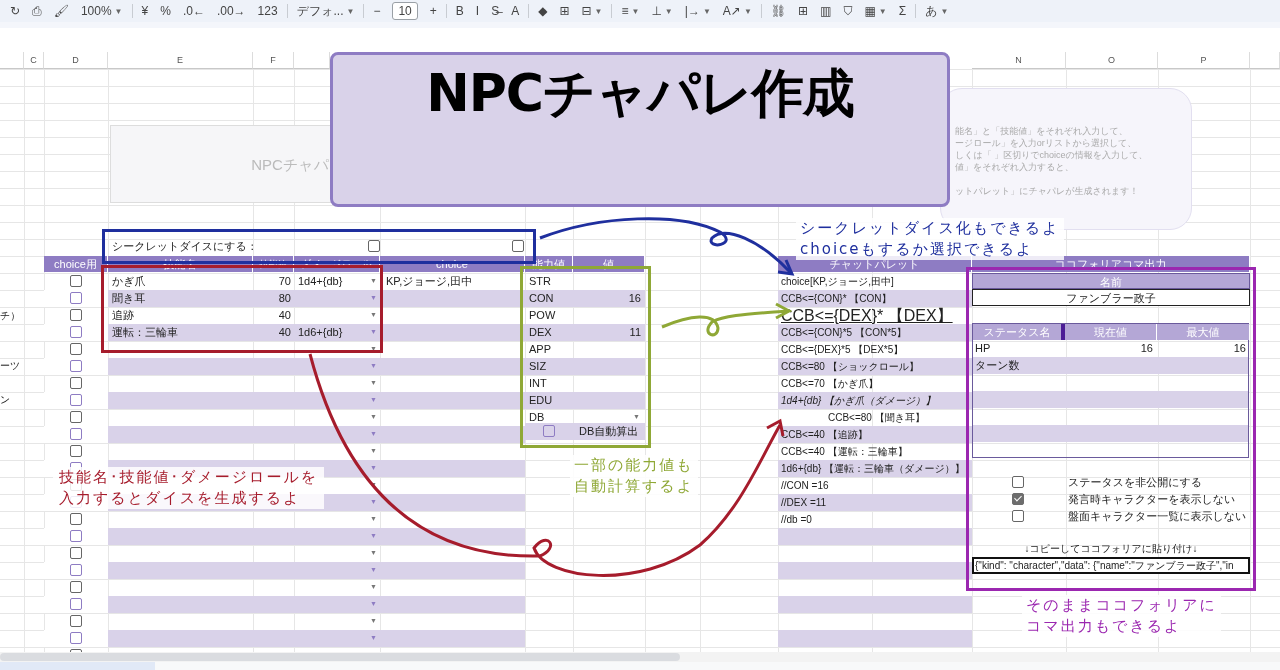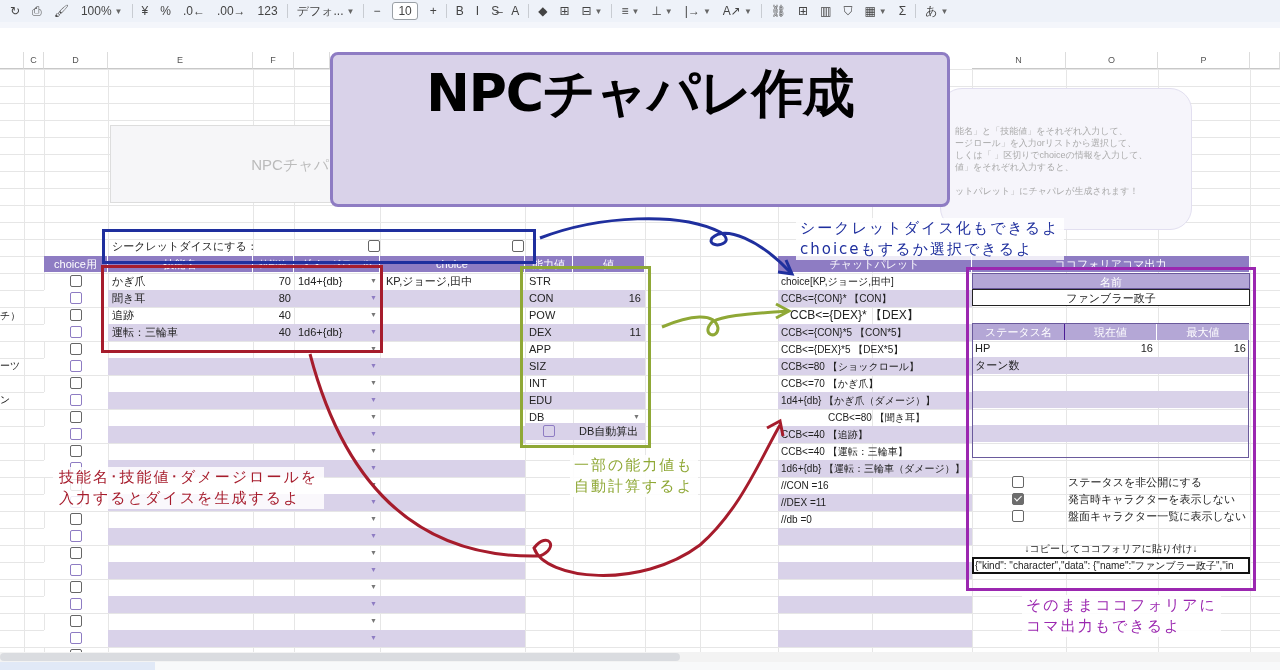--- a/index.html
+++ b/index.html
@@ -401,35 +401,35 @@
 
 <div class="hdr" style="left:778px;top:256px;width:194px">チャットパレット</div>
 <div id="paletterows">
     <div class="row" style="left: 778px; top: 273px; width: 194px;">
       <span class="cell" style="left: 3px; width: 190px; top: 0px; font-size: 10px;">choice[KP,ジョージ,田中]</span>
     </div>
     <div class="row lav" style="left: 778px; top: 290px; width: 194px;">
       <span class="cell" style="left: 3px; width: 190px; top: 0px; font-size: 10px;">CCB&lt;={CON}* 【CON】</span>
     </div>
     <div class="row" style="left: 778px; top: 307px; width: 194px;">
-      <span class="cell" style="left: 12px; width: 190px; top: 0px; font-size: 12px;">CCB&lt;={DEX}* 【DEX】</span>
+      <span class="cell" style="left: 3px; width: 190px; top: 0px; font-size: 16px; text-decoration: underline;">CCB&lt;={DEX}* 【DEX】</span>
     </div>
     <div class="row lav" style="left: 778px; top: 324px; width: 194px;">
       <span class="cell" style="left: 3px; width: 190px; top: 0px; font-size: 10px;">CCB&lt;={CON}*5 【CON*5】</span>
     </div>
     <div class="row" style="left: 778px; top: 341px; width: 194px;">
       <span class="cell" style="left: 3px; width: 190px; top: 0px; font-size: 10px;">CCB&lt;={DEX}*5 【DEX*5】</span>
     </div>
     <div class="row lav" style="left: 778px; top: 358px; width: 194px;">
       <span class="cell" style="left: 3px; width: 190px; top: 0px; font-size: 10px;">CCB&lt;=80 【ショックロール】</span>
     </div>
     <div class="row" style="left: 778px; top: 375px; width: 194px;">
       <span class="cell" style="left: 3px; width: 190px; top: 0px; font-size: 10px;">CCB&lt;=70 【かぎ爪】</span>
     </div>
-    <div class="row lav" style="left: 778px; top: 392px; width: 194px;">
+    <div class="row lav" style="left: 778px; top: 392px; width: 194px; font-style: italic;">
       <span class="cell" style="left: 3px; width: 190px; top: 0px; font-size: 10px;">1d4+{db} 【かぎ爪（ダメージ）】</span>
     </div>
     <div class="row" style="left: 778px; top: 409px; width: 194px; margin-left: 47px;">
       <span class="cell" style="left: 3px; width: 190px; top: 0px; font-size: 10px;">CCB&lt;=80 【聞き耳】</span>
     </div>
     <div class="row lav" style="left: 778px; top: 426px; width: 194px;">
       <span class="cell" style="left: 3px; width: 190px; top: 0px; font-size: 10px;">CCB&lt;=40 【追跡】</span>
     </div>
     <div class="row" style="left: 778px; top: 443px; width: 194px;">
       <span class="cell" style="left: 3px; width: 190px; top: 0px; font-size: 10px;">CCB&lt;=40 【運転：三輪車】</span>
@@ -467,21 +467,21 @@
     <div class="row lav" style="left: 778px; top: 630px; width: 194px;">
       <span class="cell" style="left: 3px; width: 190px; top: 0px; font-size: 10px;"></span>
     </div>
   </div>
 
 <div class="hdr" style="left:972px;top:256px;width:278px">ココフォリアコマ出力</div>
 <div style="position:absolute;left:972px;top:273px;width:278px;height:16px;background:#b4a7d6;color:#fff;text-align:center;line-height:16px;border:1px solid #6a5a9c">名前</div>
 <div style="position:absolute;left:972px;top:289px;width:278px;height:17px;background:#fff;text-align:center;line-height:16px;border:1px solid #222">ファンブラー政子</div>
 
 <div style="position:absolute;left:972px;top:323px;width:277px;height:135px;border:1px solid #6a5a9c">
-  <div style="position:absolute;left:0;top:0;width:92px;height:16px;background:#b4a7d6;color:#fff;text-align:center;line-height:16px;border-right:1px solid #4c1d95">ステータス名</div>
+  <div style="position:absolute;left:0;top:0;width:92px;height:16px;background:#b4a7d6;color:#fff;text-align:center;line-height:16px;border-right:4px solid #4c1d95">ステータス名</div>
   <div style="position:absolute;left:92px;top:0;width:92px;height:16px;background:#b4a7d6;color:#fff;text-align:center;line-height:16px;border-right:1px solid #fff">現在値</div>
   <div style="position:absolute;left:184px;top:0;width:92px;height:16px;background:#b4a7d6;color:#fff;text-align:center;line-height:16px">最大値</div>
   <div id="statusrows">
       <div class="row" style="left: 0px; top: 16px; width: 275px;">
         <span class="cell " style="left: 2px; width: 88px; top: 0px;">HP</span>
         <span class="cell num" style="left: 94px; width: 86px; top: 0px;">16</span>
         <span class="cell num" style="left: 186px; width: 87px; top: 0px;">16</span>
       </div>
       <div class="row lav" style="left: 0px; top: 33px; width: 275px;">
         <span class="cell " style="left: 2px; width: 88px; top: 0px;">ターン数</span>

